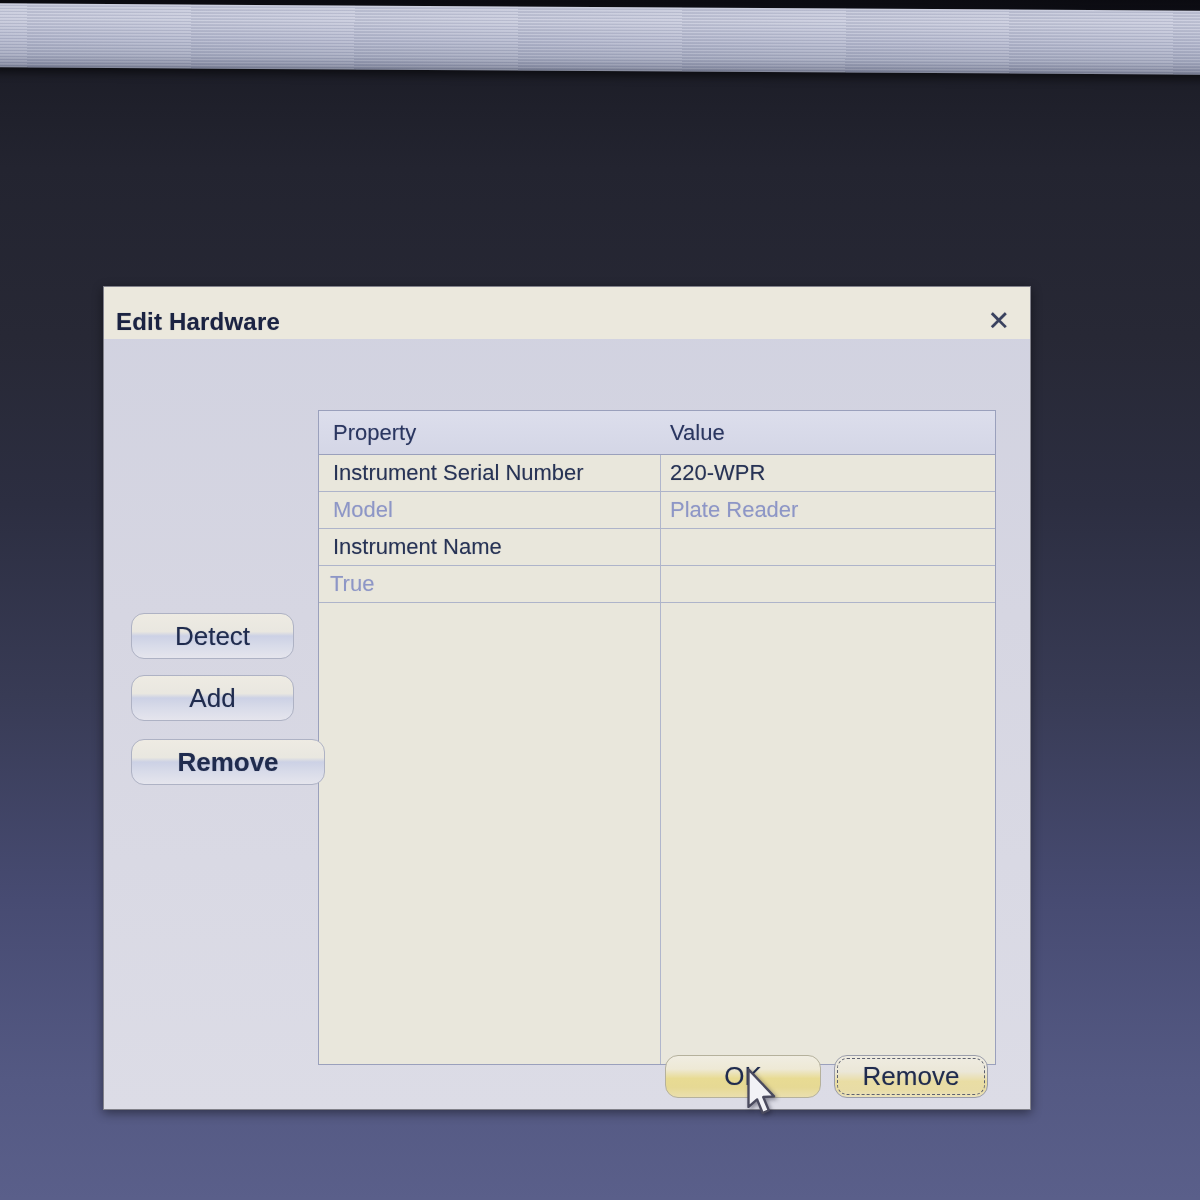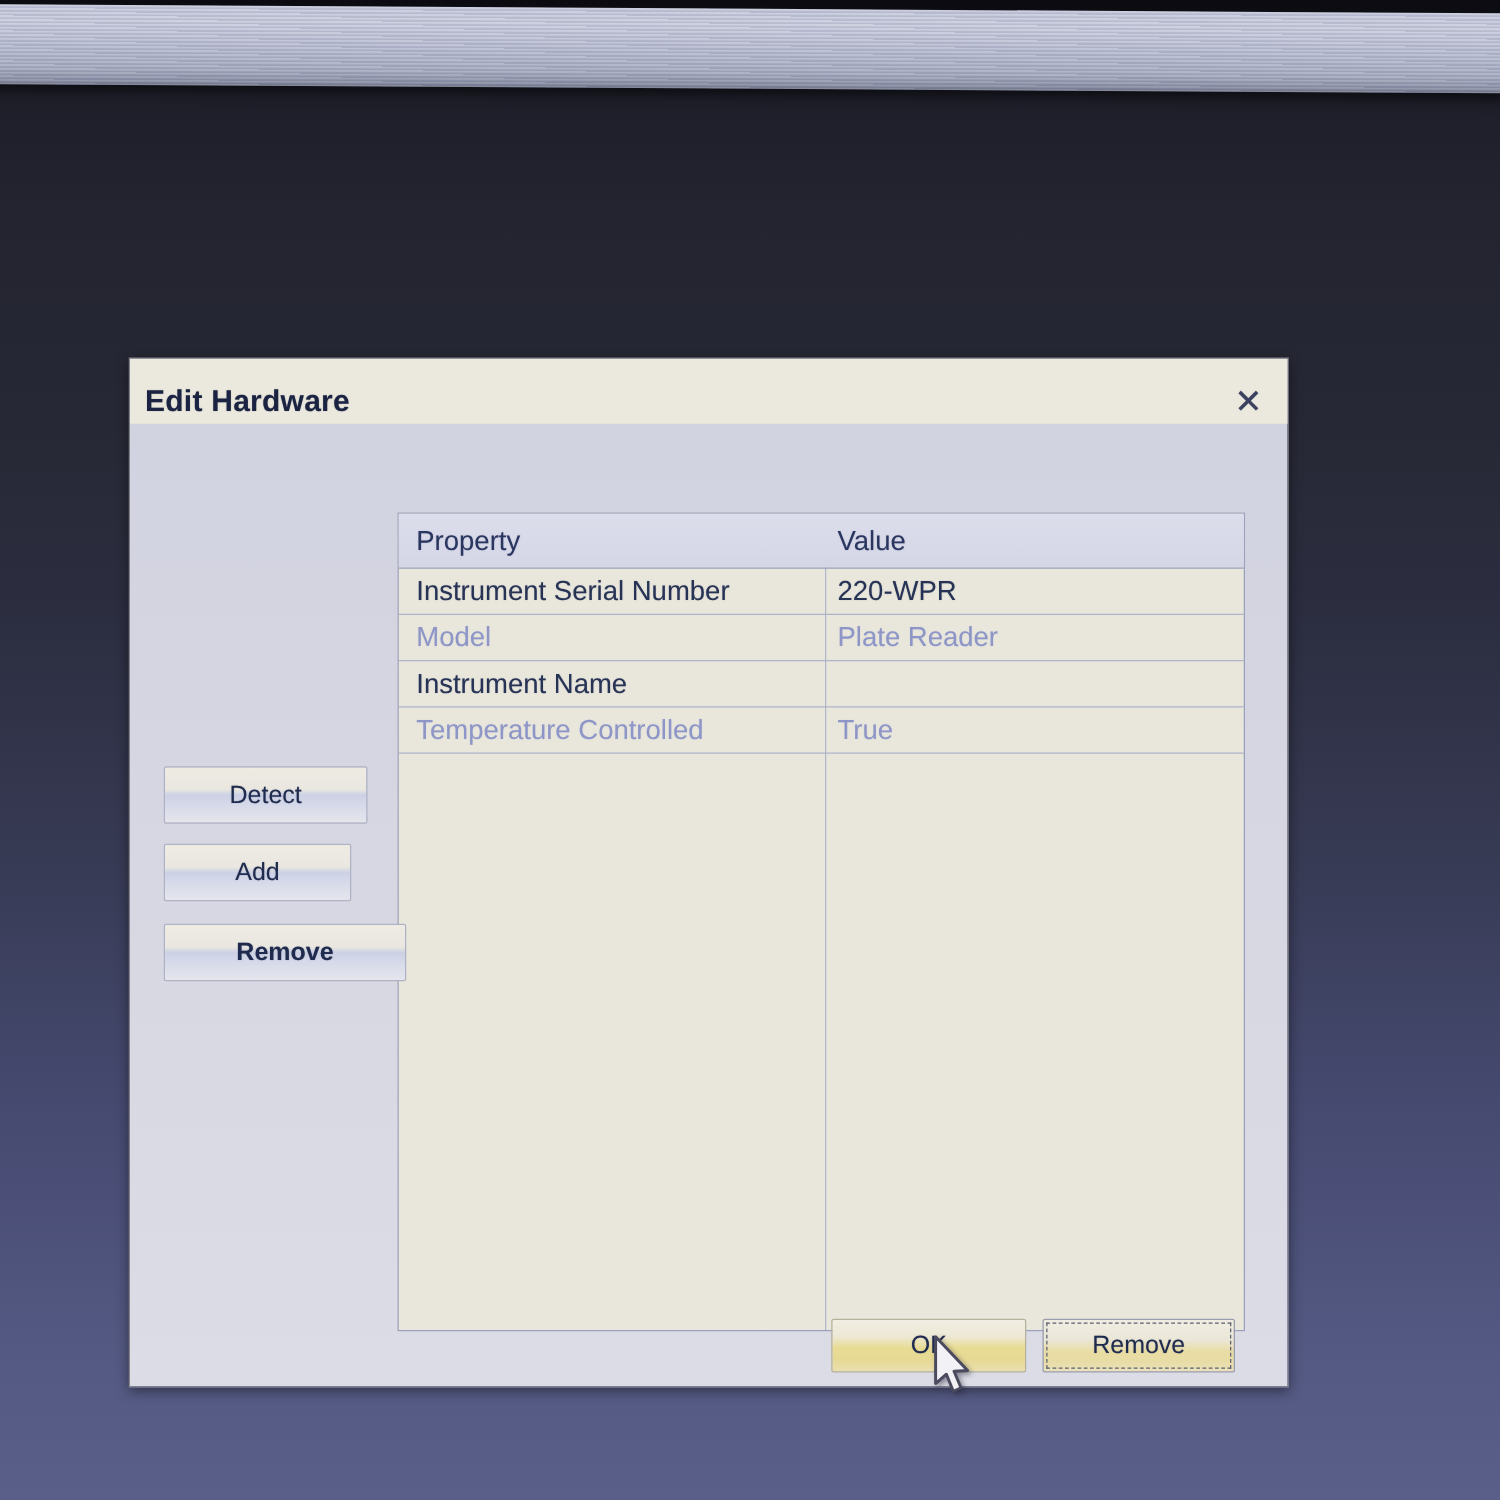--- a/index.html
+++ b/index.html
@@ -69,26 +69,26 @@
   }
   .trow .cell{display:flex;align-items:center;overflow:hidden;white-space:nowrap;text-align:right;}
   .cell.c1{width:341px;padding-left:14px;}
   .cell.c2{width:337px;padding-left:11px;}
   .trow.normal{color:#273355;text-shadow:0 0 1px rgba(39,51,85,0.3);}
   .trow.muted{color:#8d96c6;text-shadow:0 0 1px rgba(141,150,198,0.3);}
   .r0{top:44px;} .r1{top:81px;} .r2{top:118px;} .r3{top:155px;}
   
   .btn{
     position:absolute;display:flex;align-items:center;justify-content:center;
-    font-size:20px;color:#1f2b4e;border:1px solid #aeb2c4;border-radius:2px;
+    font-size:26px;color:#1f2b4e;border:1px solid #aeb2c4;border-radius:13px;
     background:linear-gradient(180deg,#eeebe3 0%,#e9e7e0 40%,#ccd1e5 50%,#d8dbe9 72%,#e5e5ed 100%);
     text-shadow:0 0 1px rgba(31,43,78,0.35);
   }
   .btn-detect{left:27px;top:326px;width:163px;height:46px;}
-  .btn-add{left:27px;top:388px;width:150px;height:46px;}
+  .btn-add{left:27px;top:388px;width:163px;height:46px;}
   .btn-remove{left:27px;top:452px;width:194px;height:46px;font-weight:bold;}
   
   .btn-ok{
     left:561px;top:768px;width:156px;height:43px;border:1px solid #b5b19c;
     background:linear-gradient(180deg,#f0ede2 0%,#eee9d5 32%,#e8db93 55%,#e6d994 76%,#eadfae 100%);
   }
   .btn-cancel{
     left:730px;top:768px;width:154px;height:43px;border:1px solid #9a9daa;
     background:linear-gradient(180deg,#efece1 0%,#ebe7d8 38%,#e9dda4 62%,#e8dca6 82%,#ebe2bc 100%);
     outline:1px dashed #5c6070;outline-offset:-4px;
@@ -124,21 +124,20 @@
       <div class="cell c2">220-WPR</div>
     </div>
     <div class="trow muted r1">
       <div class="cell c1">Model</div>
       <div class="cell c2">Plate Reader</div>
     </div>
     <div class="trow normal r2">
       <div class="cell c1">Instrument Name</div>
     </div>
     <div class="trow muted r3">
-      <div class="cell c1">Temperature Controlled</div>
       <div class="cell c2">True</div>
     </div>
   </div>
 
   <div class="btn btn-detect">Detect</div>
   <div class="btn btn-add">Add</div>
   <div class="btn btn-remove">Remove</div>
 
   <div class="btn btn-ok">OK</div>
   <div class="btn btn-cancel">Remove</div>

